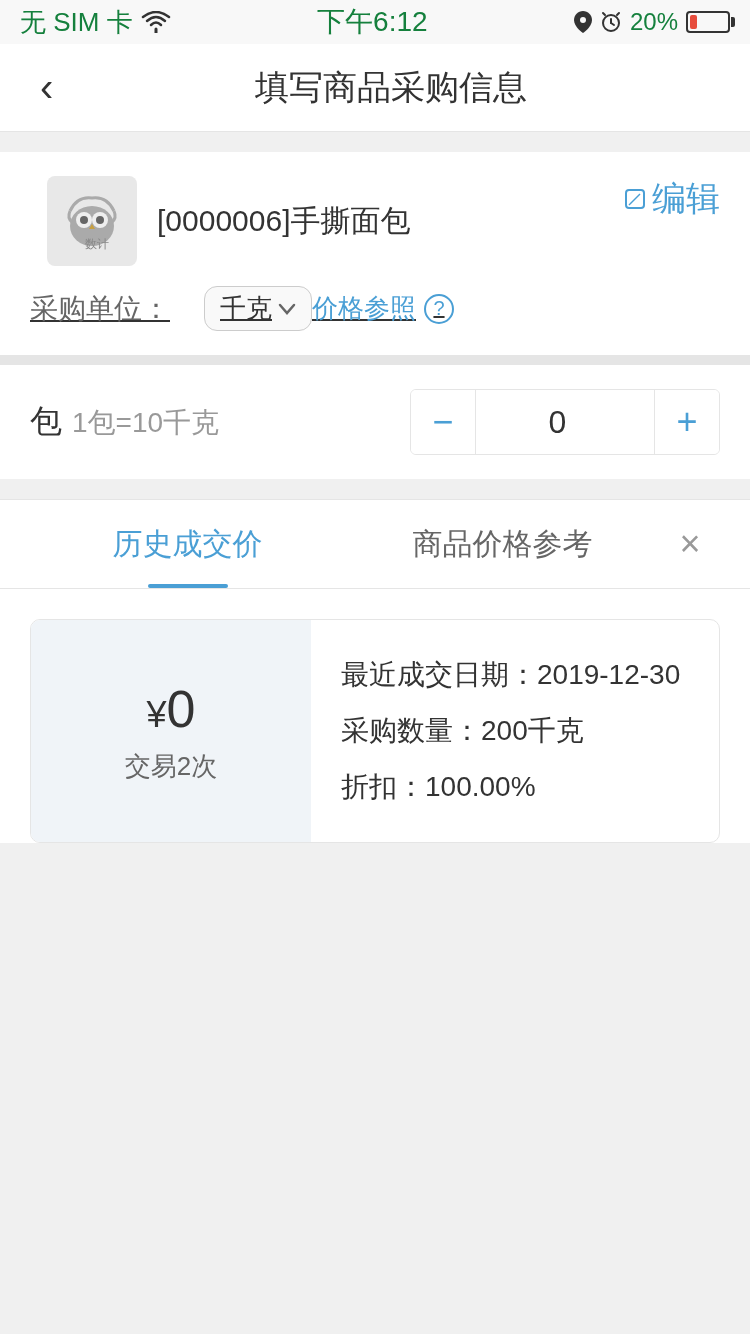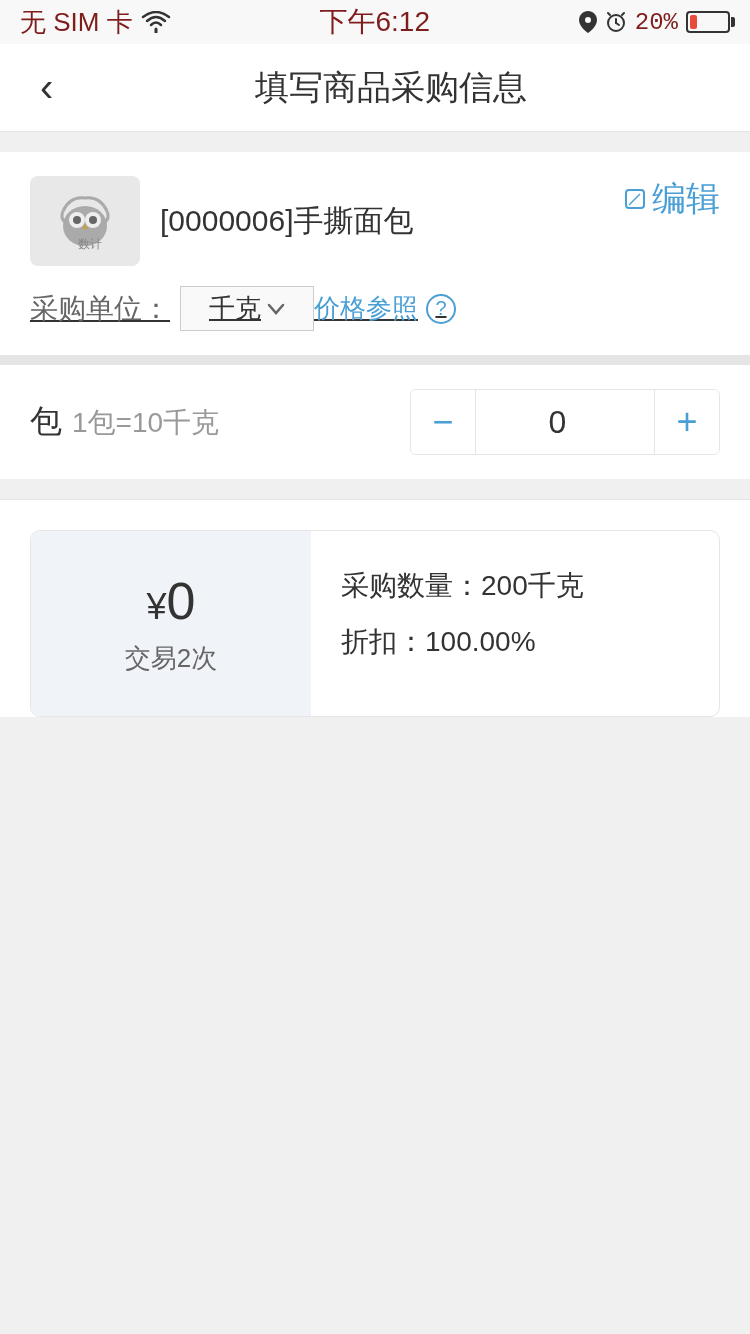--- a/index.html
+++ b/index.html
@@ -16,37 +16,36 @@
     
     .status-bar {
       width: 750px;
       height: 44px;
       background: #f8f8f8;
       display: flex;
       align-items: center;
       justify-content: space-between;
       padding: 0 20px;
       font-size: 26px;
-      color: #7f1d1d;
+      color: #15803d;
     }
     .status-bar-left {
       display: flex;
       align-items: center;
       gap: 8px;
     }
     .status-bar-center {
       font-size: 28px;
       font-weight: 400;
     }
     .status-bar-right {
       display: flex;
       align-items: center;
       gap: 8px;
       font-size: 24px;
-      font-family: Liberation Mono, monospace;
     }
     .battery-icon {
       width: 44px;
       height: 22px;
       border: 2px solid #333;
       border-radius: 4px;
       position: relative;
       display: inline-flex;
       align-items: center;
       padding: 2px;
@@ -106,28 +105,29 @@
       display: flex;
       align-items: flex-start;
       justify-content: space-between;
     }
     .product-left {
       display: flex;
       align-items: center;
       gap: 20px;
     }
     .product-image {
-      width: 110px;
+      width: 90px;
       height: 90px;
       background: #e8e8e8;
       border-radius: 8px;
       display: flex;
       align-items: center;
       justify-content: center;
       flex-shrink: 0;
+      margin-left: 17px;
     }
     .product-name {
       font-size: 30px;
       color: #333;
       font-weight: 500;
     }
     .edit-btn {
       display: flex;
       align-items: center;
       gap: 6px;
@@ -144,28 +144,29 @@
     }
     .unit-left {
       display: flex;
       align-items: center;
       gap: 10px;
       font-size: 28px;
       color: #666;
     }
     .unit-select {
       border: 1px solid #ccc;
-      border-radius: 0;
-      padding: 4px 28px;
+      border-radius: 13px;
+      padding: 4px 15px;
       font-size: 26px;
       color: #333;
       display: flex;
       align-items: center;
       gap: 6px;
       background: #f9f9f9;
+      margin-left: 24px;
     }
     .price-ref {
       display: flex;
       align-items: center;
       gap: 8px;
       color: #4a9fd5;
       font-size: 26px;
       cursor: pointer;
     }
     .help-circle {
@@ -439,30 +440,42 @@
       <span class="quantity-equiv">1包=10千克</span>
     </div>
     <div class="quantity-controls">
       <div class="quantity-btn">−</div>
       <input class="quantity-input" type="number" value="0" style="">
       <div class="quantity-btn">+</div>
     </div>
   </div>
 
   <div class="tabs-panel">
+    <div class="tabs-header">
+      <div class="tab-item active">
+        <span>历史成交价</span>
+      </div>
+      <div class="tab-item inactive">
+        <span>商品价格参考</span>
+      </div>
+      <div class="tab-close">×</div>
+    </div>
 
     <div class="history-card">
       <div class="history-price-section">
         <div class="price-amount">
           <span class="currency">¥</span><span>0</span>
         </div>
         <div class="trade-count">交易2次</div>
       </div>
       <div class="history-detail-section">
         <div class="detail-row">
+          <span>最近成交日期：</span><span>2019-12-30</span>
+        </div>
+        <div class="detail-row">
           <span>采购数量：</span><span>200千克</span>
         </div>
         <div class="detail-row">
           <span>折扣：</span><span>100.00%</span>
         </div>
       </div>
     </div>
   </div>
 
 </div>

